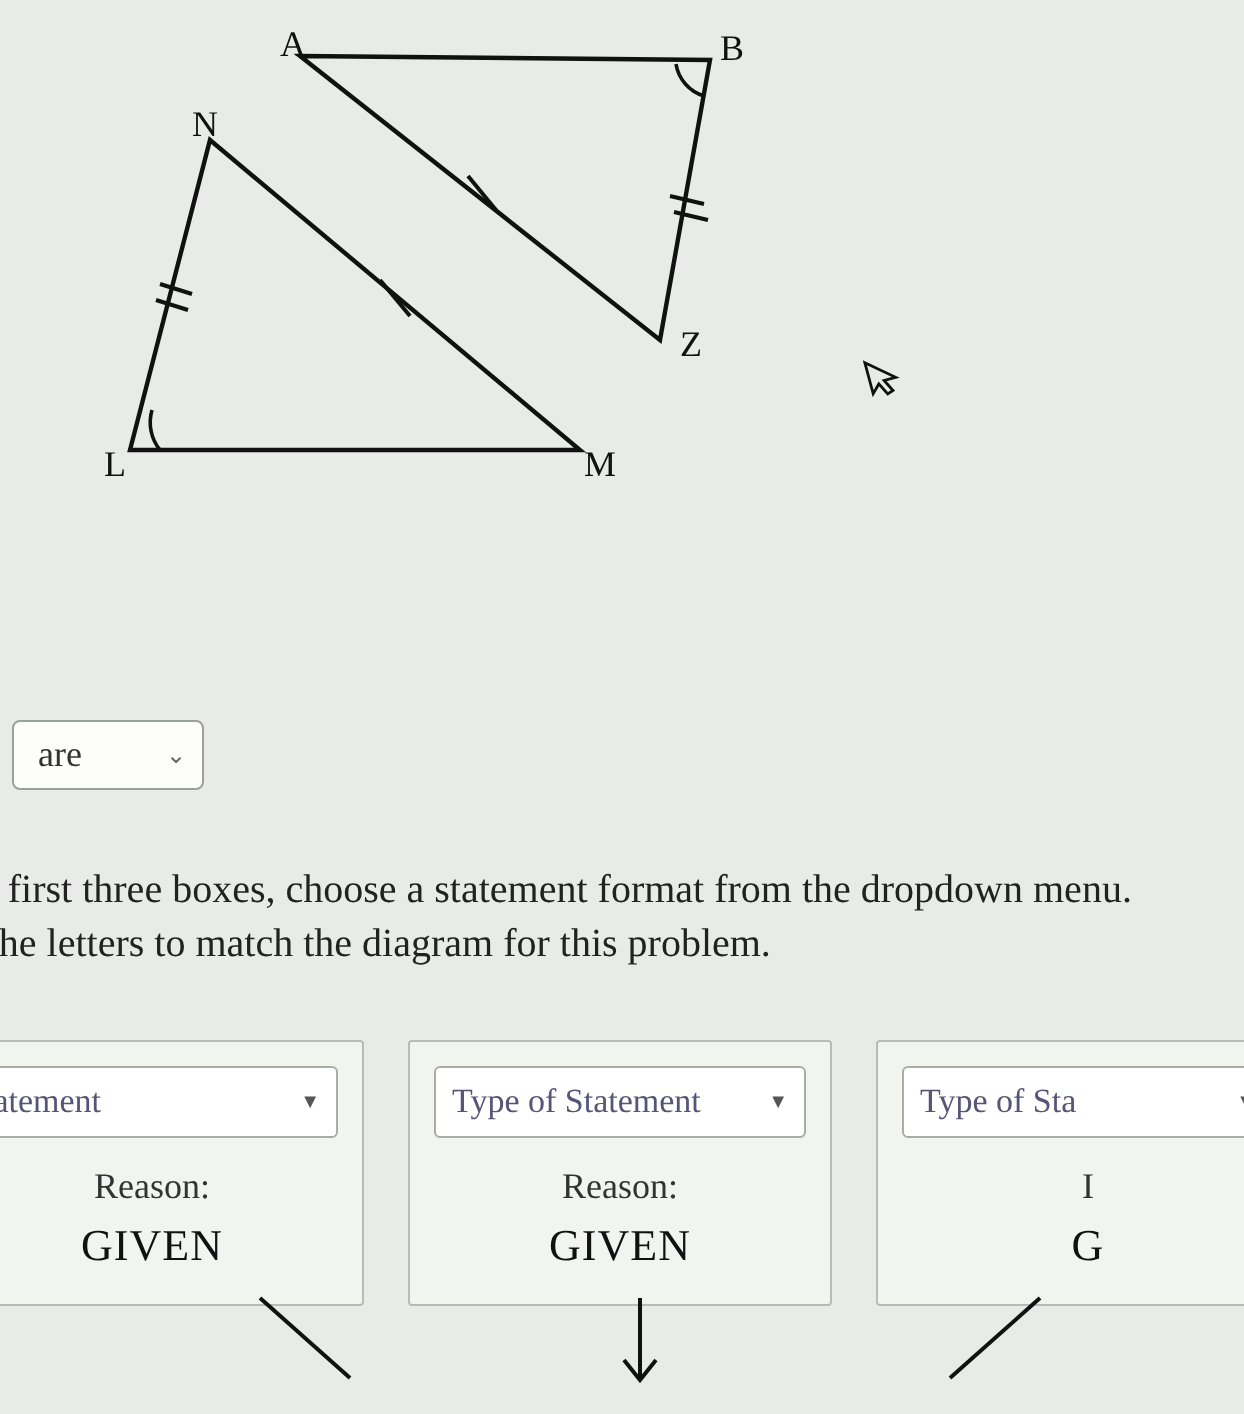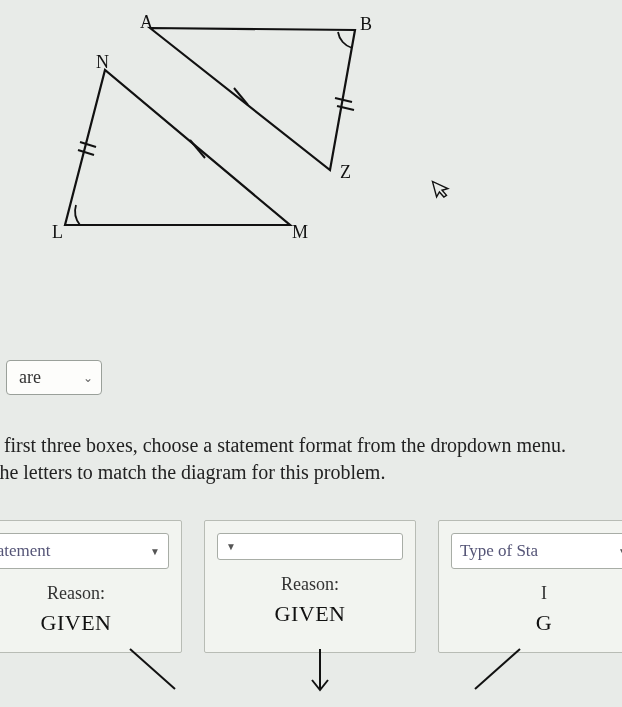--- a/index.html
+++ b/index.html
@@ -197,20 +197,21 @@
     <div class="type-dd">
       <span>tatement</span>
       <span class="caret">▼</span>
     </div>
     <div class="reason-label">Reason:</div>
     <div class="reason-value">GIVEN</div>
   </div>
 
   <div class="card">
     <div class="type-dd">
+      <span>Type of Statement</span>
       <span class="caret">▼</span>
     </div>
     <div class="reason-label">Reason:</div>
     <div class="reason-value">GIVEN</div>
   </div>
 
   <div class="card">
     <div class="type-dd">
       <span>Type of Sta</span>
       <span class="caret">▼</span>

